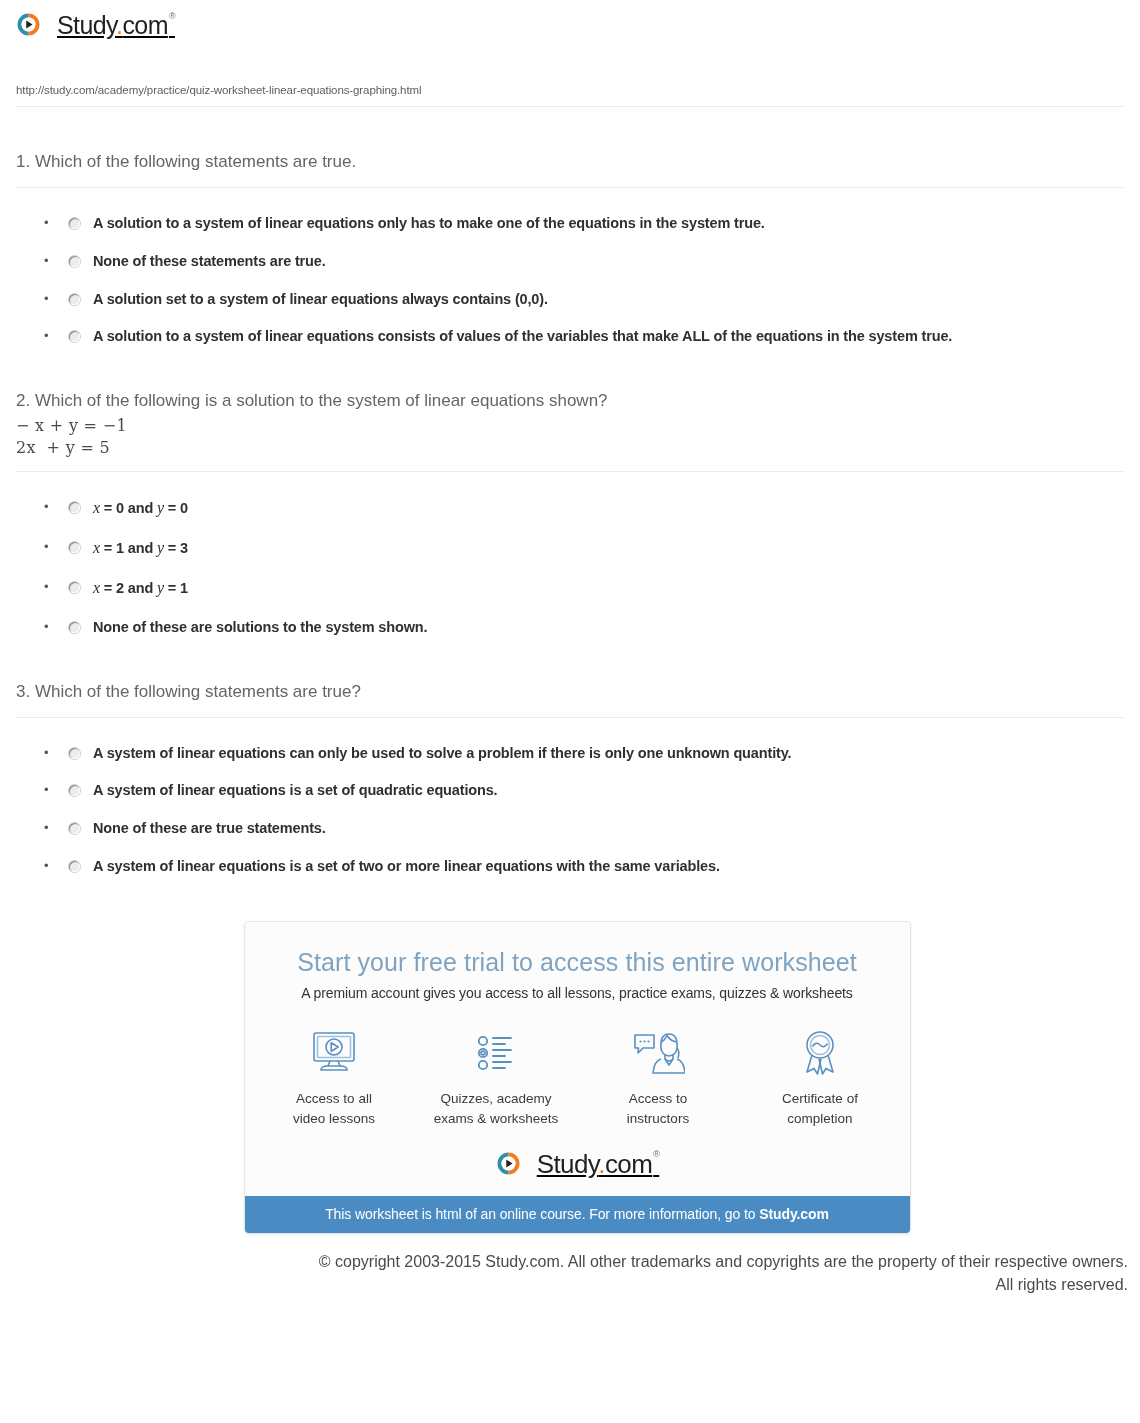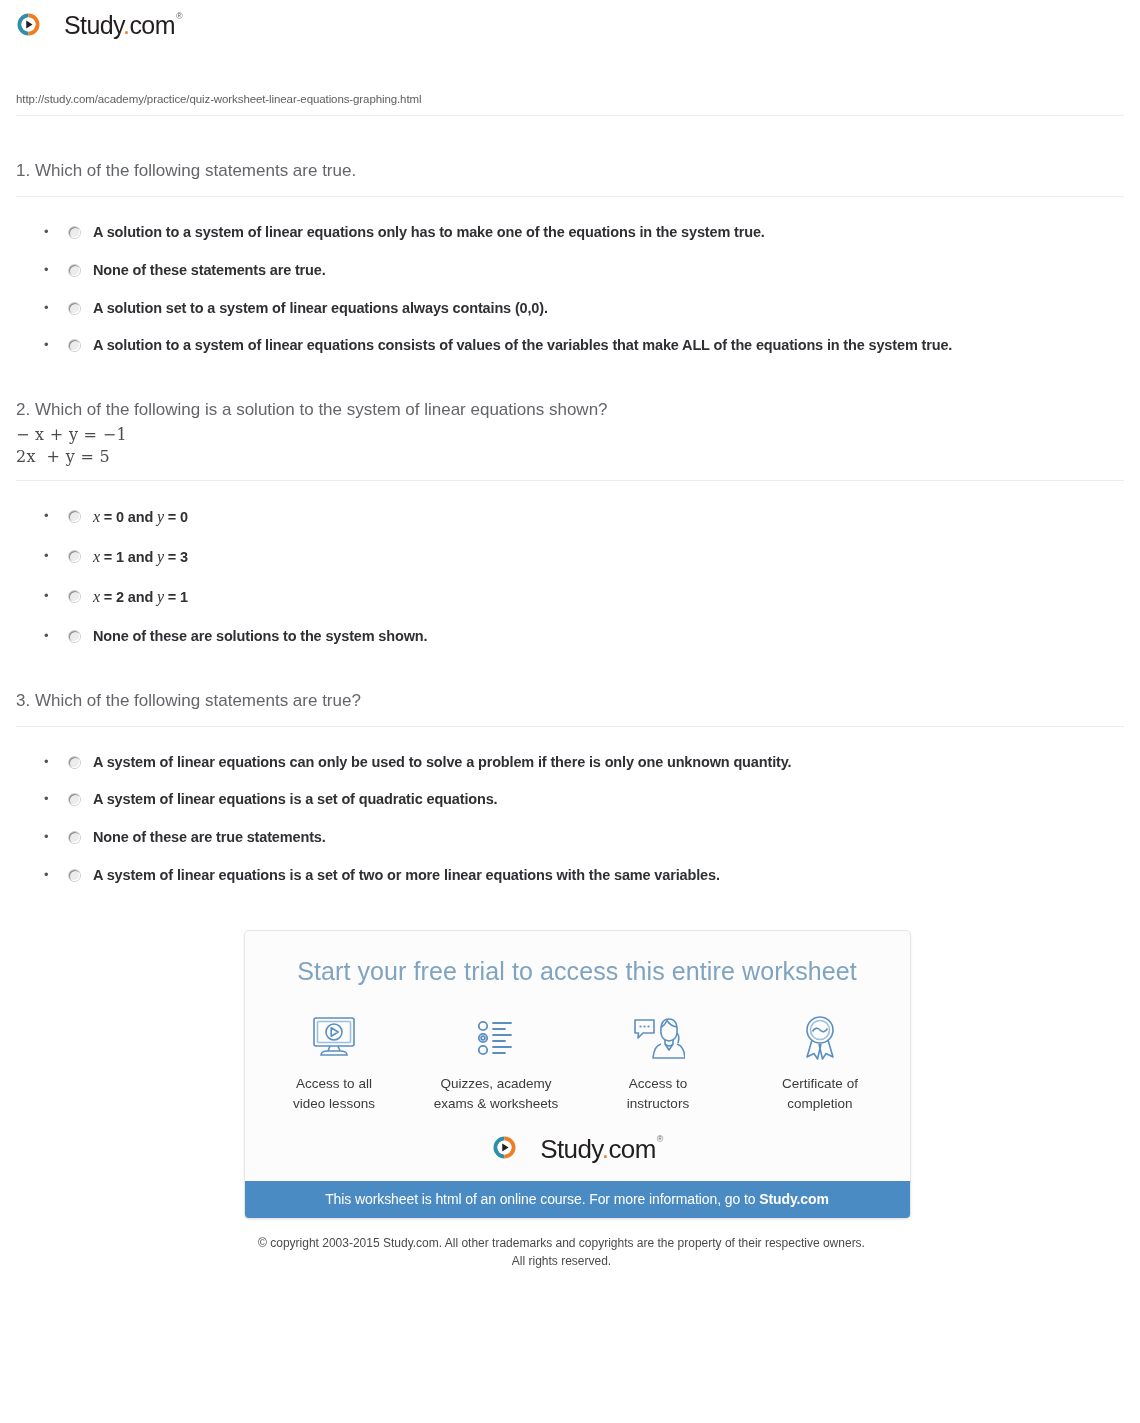--- a/index.html
+++ b/index.html
@@ -17,23 +17,24 @@
   }
 
   
   .page-header {
     padding: 12px 0 0 16px;
     height: 46px;
     box-sizing: border-box;
   }
   .logo {
     display: inline-flex;
-    align-items: flex-start;
-    gap: 23px;
+    align-items: center;
+    gap: 16px;
     line-height: 1;
+    text-decoration: underline;
   }
   .logo-mark {
     width: 25px;
     height: 25px;
     display: block;
     flex: 0 0 auto;
   }
   .logo-word {
     font-size: 25px;
     letter-spacing: -0.6px;
@@ -60,21 +61,21 @@
     font-size: 27px;
     font-weight: bold;
     color: #2b6069;
     margin: 0;
     letter-spacing: -0.2px;
     line-height: 1.15;
   }
   .worksheet-url {
     font-size: 11.5px;
     color: #5e5e5e;
-    margin-top: 25px;
+    margin-top: 16px;
     letter-spacing: -0.1px;
   }
   .rule {
     border: 0;
     border-top: 1px solid #ececec;
     margin: 10px 16px 0 16px;
     height: 0;
   }
 
   
@@ -217,25 +218,25 @@
     color: #ffffff;
     text-align: center;
     font-size: 14px;
     padding: 10px 10px 11px 10px;
     letter-spacing: -0.1px;
   }
   .promo-banner b { font-weight: bold; }
 
   
   .footer {
-    text-align: center;
-    font-size: 12px;
+    text-align: right;
+    font-size: 16px;
     color: #4a4a4a;
     line-height: 1.45;
-    padding: 16px 37px 0 20px;
+    padding: 16px 12px 0 20px;
   }
 </style>
 </head>
 <body>
 
 <div class="page-header">
   <div class="logo">
     <svg class="logo-mark" viewBox="0 0 50 50">
       <path d="M25 3 A22 22 0 0 0 25 47 L25 39 A14 14 0 0 1 25 11 Z" fill="#2f8fa9"></path>
       <path d="M25 3 A22 22 0 0 1 25 47 L25 39 A14 14 0 0 0 25 11 Z" fill="#f07d22"></path>
@@ -336,20 +337,21 @@
         <span class="answer-label">A system of linear equations is a set of two or more linear equations with the same variables.</span>
       </li>
     </ul>
   </div>
 
 </div>
 
 <div class="promo-wrap">
   <div class="promo-card">
     <div class="promo-headline">Start your free trial to access this entire worksheet</div>
+    <div class="promo-sub">A premium account gives you access to all lessons, practice exams, quizzes &amp; worksheets</div>
 
     <div class="promo-features">
 
       <div class="feature">
         <div class="feature-icon">
           <svg width="50" height="46" viewBox="0 0 50 46">
             <g fill="none" stroke="#5b8fc0" stroke-width="1.6">
               <rect x="5" y="3" width="40" height="28" rx="2"></rect>
               <rect x="8.5" y="6.5" width="33" height="21" rx="1" stroke="#9fc0dc"></rect>
               <circle cx="25" cy="17" r="8"></circle>

